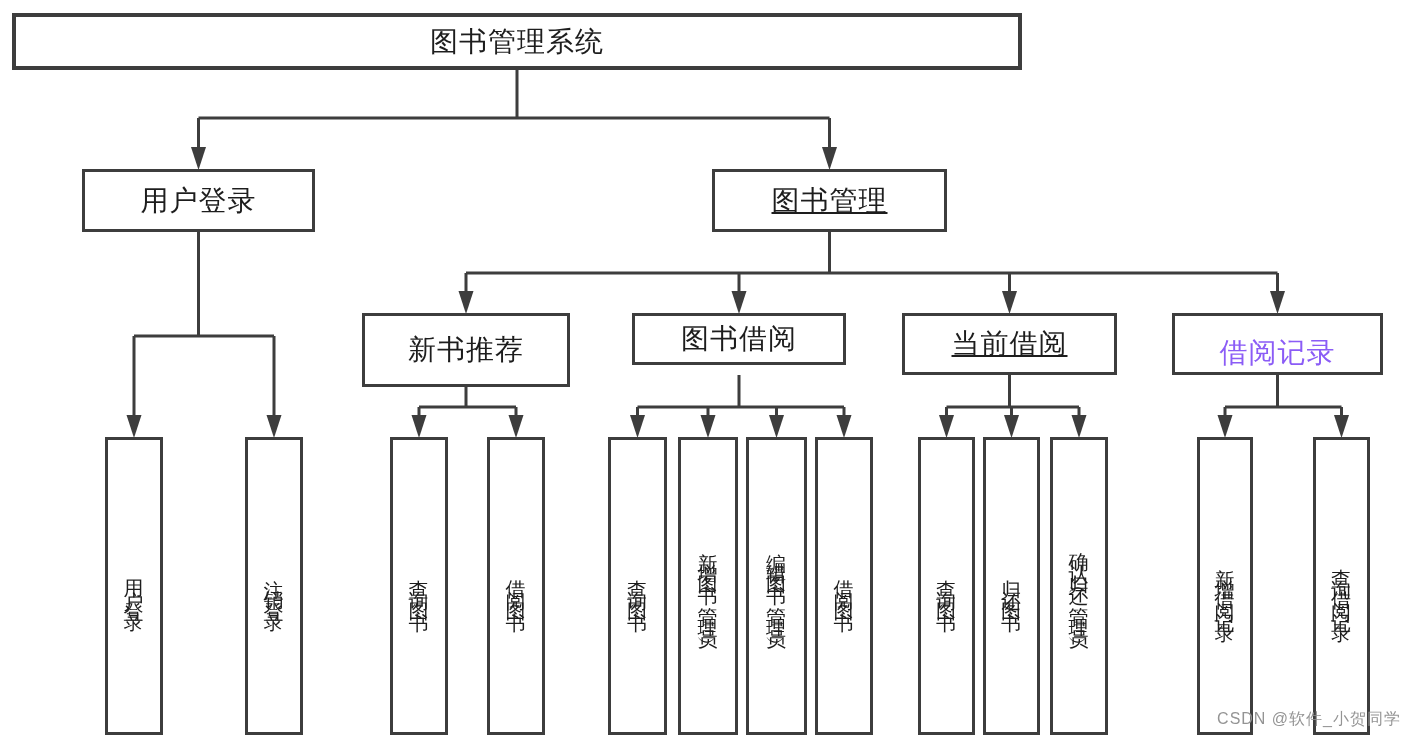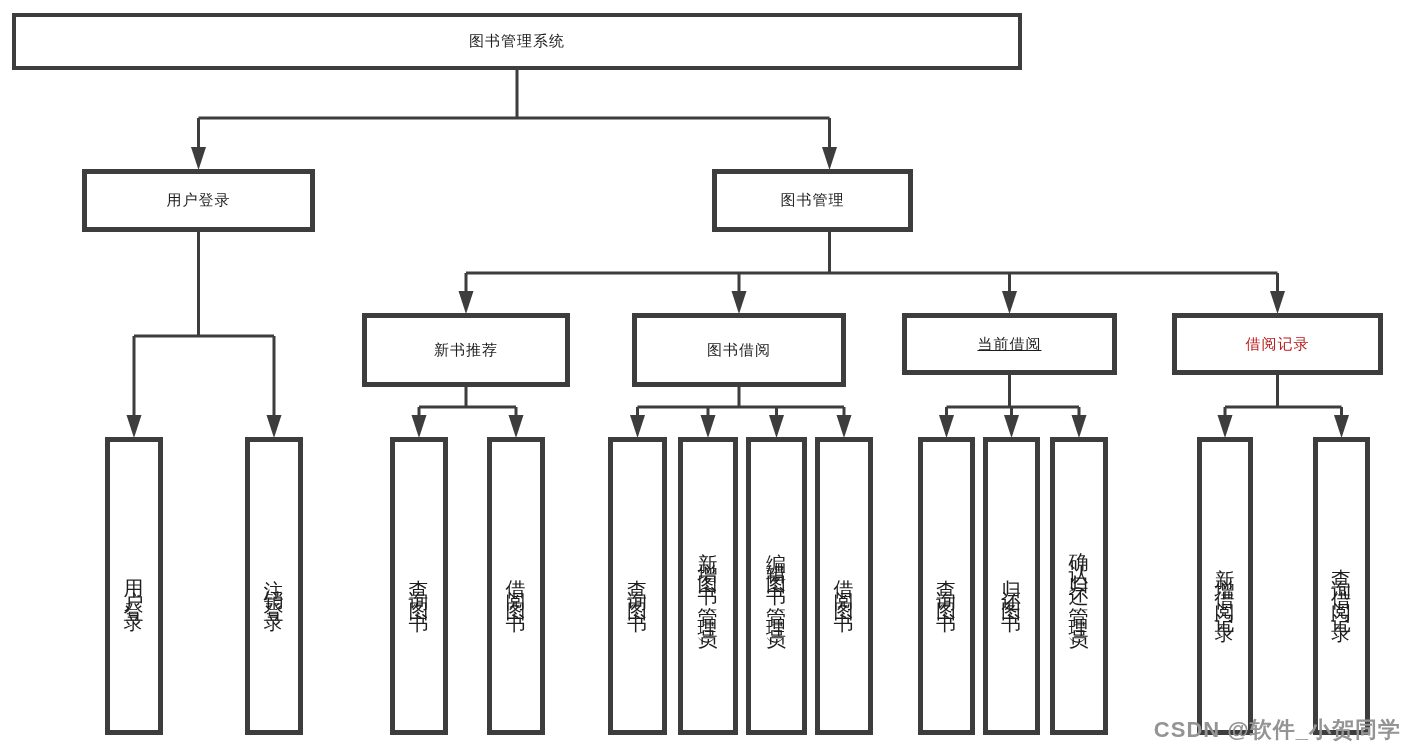--- a/index.html
+++ b/index.html
@@ -18,53 +18,52 @@
   .connectors {
     position: absolute;
     left: 0;
     top: 0;
     width: 1405px;
     height: 747px;
   }
   .node {
     position: absolute;
     box-sizing: border-box;
-    border: 5px solid #4c1d95;
+    border: 3px solid #4c1d95;
     background: #ffffff;
     display: flex;
     align-items: center;
     justify-content: center;
     color: #1d1d1d;
   }
   .node.root {
     border-width: 4px;
   }
   .node.h .label {
-    font-size: 15px;
+    font-size: 28px;
     letter-spacing: 1px;
     white-space: nowrap;
   }
   .node.v .label {
     writing-mode: vertical-rl;
     text-orientation: mixed;
     font-size: 20px;
     letter-spacing: 11px;
     line-height: 1;
     white-space: nowrap;
   }
   .watermark {
     position: absolute;
     right: 4px;
-    bottom: 2px;
-    font-size: 22px;
+    bottom: 17px;
+    font-size: 16px;
     color: #949494;
     letter-spacing: 1px;
     white-space: nowrap;
     z-index: 5;
-    font-weight: bold;
   }
 </style>
 </head>
 <body>
 
 <div class="canvas">
   <svg id="connectors" class="connectors" viewBox="0 0 1405 747" xmlns="http://www.w3.org/2000/svg">
       <path d="M 517 70 V 118 M 198.5 118 H 829.5 M 198.5 118 V 150 M 829.5 118 V 150 " fill="none" stroke="#3d3d3d" stroke-width="3"></path>
       <polygon points="191,147 206,147 198.5,170" fill="#3d3d3d"></polygon>
       <polygon points="822,147 837,147 829.5,170" fill="#3d3d3d"></polygon>
@@ -92,33 +91,33 @@
       <polygon points="1217.5,415 1232.5,415 1225,438" fill="#3d3d3d"></polygon>
       <polygon points="1334,415 1349,415 1341.5,438" fill="#3d3d3d"></polygon>
     </svg>
   <div id="nodes">
       <div class="node h root" style="left: 12px; top: 13px; width: 1010px; height: 57px; border-color: rgb(61, 61, 61); color: rgb(29, 29, 29);">
         <span class="label">图书管理系统</span>
       </div>
       <div class="node h" style="left: 82px; top: 169px; width: 233px; height: 63px; border-color: rgb(61, 61, 61); color: rgb(29, 29, 29);">
         <span class="label">用户登录</span>
       </div>
-      <div class="node h" style="left: 712px; top: 169px; width: 201px; height: 63px; border-color: rgb(61, 61, 61); color: rgb(29, 29, 29);">
+      <div class="node h" style="left: 712px; top: 169px; width: 235px; height: 63px; border-color: rgb(61, 61, 61); color: rgb(29, 29, 29); text-decoration: underline;">
         <span class="label">图书管理</span>
       </div>
       <div class="node h" style="left: 362px; top: 313px; width: 208px; height: 74px; border-color: rgb(61, 61, 61); color: rgb(29, 29, 29);">
         <span class="label">新书推荐</span>
       </div>
-      <div class="node h" style="left: 632px; top: 313px; width: 214px; height: 74px; border-color: rgb(61, 61, 61); color: rgb(29, 29, 29);">
+      <div class="node h" style="left: 632px; top: 313px; width: 214px; height: 52px; border-color: rgb(61, 61, 61); color: rgb(29, 29, 29);">
         <span class="label">图书借阅</span>
       </div>
       <div class="node h" style="left: 902px; top: 313px; width: 215px; height: 62px; border-color: rgb(61, 61, 61); color: rgb(29, 29, 29); text-decoration: underline;">
         <span class="label">当前借阅</span>
       </div>
-      <div class="node h" style="left: 1172px; top: 313px; width: 211px; height: 62px; border-color: rgb(61, 61, 61); color: #b91c1c;">
+      <div class="node h" style="left: 1172px; top: 313px; width: 211px; height: 62px; border-color: rgb(61, 61, 61); color: #8b5cf6; align-items: flex-end;">
         <span class="label">借阅记录</span>
       </div>
       <div class="node v" style="left: 105px; top: 437px; width: 58px; height: 298px; border-color: rgb(61, 61, 61); color: rgb(29, 29, 29);">
         <span class="label">用户登录</span>
       </div>
       <div class="node v" style="left: 245px; top: 437px; width: 58px; height: 298px; border-color: rgb(61, 61, 61); color: rgb(29, 29, 29);">
         <span class="label">注销登录</span>
       </div>
       <div class="node v" style="left: 390px; top: 437px; width: 58px; height: 298px; border-color: rgb(61, 61, 61); color: rgb(29, 29, 29);">
         <span class="label">查询图书</span>

